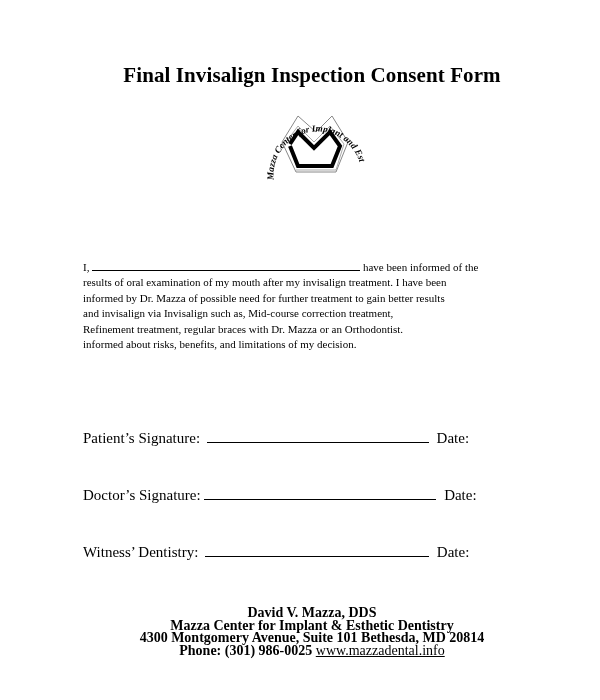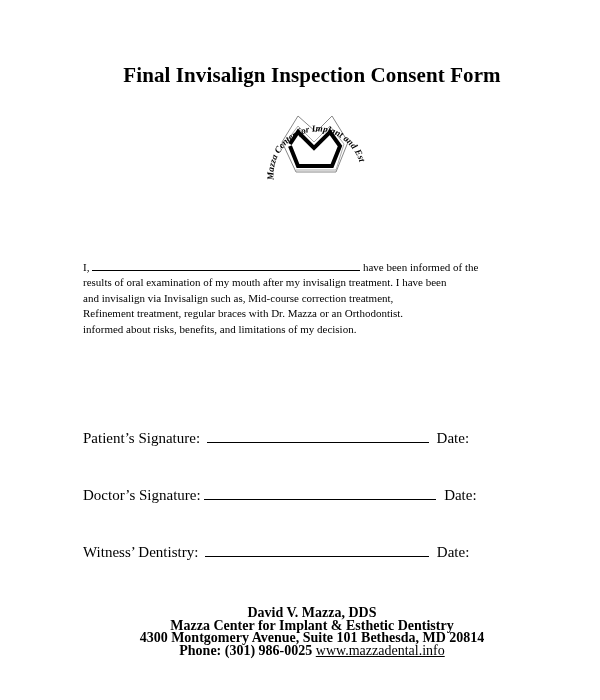--- a/index.html
+++ b/index.html
@@ -97,20 +97,21 @@
     </svg>
   </div>
 
   <div class="body-text">
     <span class="line">
       <span>I,</span>
       <span class="blank" style="width:268px;"></span>
       <span>have been informed of the</span>
     </span>
     <span class="line">results of oral examination of my mouth after my invisalign treatment. I have been</span>
+    <span class="line">informed by Dr. Mazza of possible need for further treatment to gain better results</span>
     <span class="line">and invisalign via Invisalign such as, Mid-course correction treatment,</span>
     <span class="line">Refinement treatment, regular braces with Dr. Mazza or an Orthodontist.</span>
     <span class="line">informed about risks, benefits, and limitations of my decision.</span>
   </div>
 
   <div class="sig-row" style="top:430px;">
     <span>Patient’s Signature:</span>
     <span class="blank" style="width:222px;"></span>
     <span>Date:</span>
   </div>

